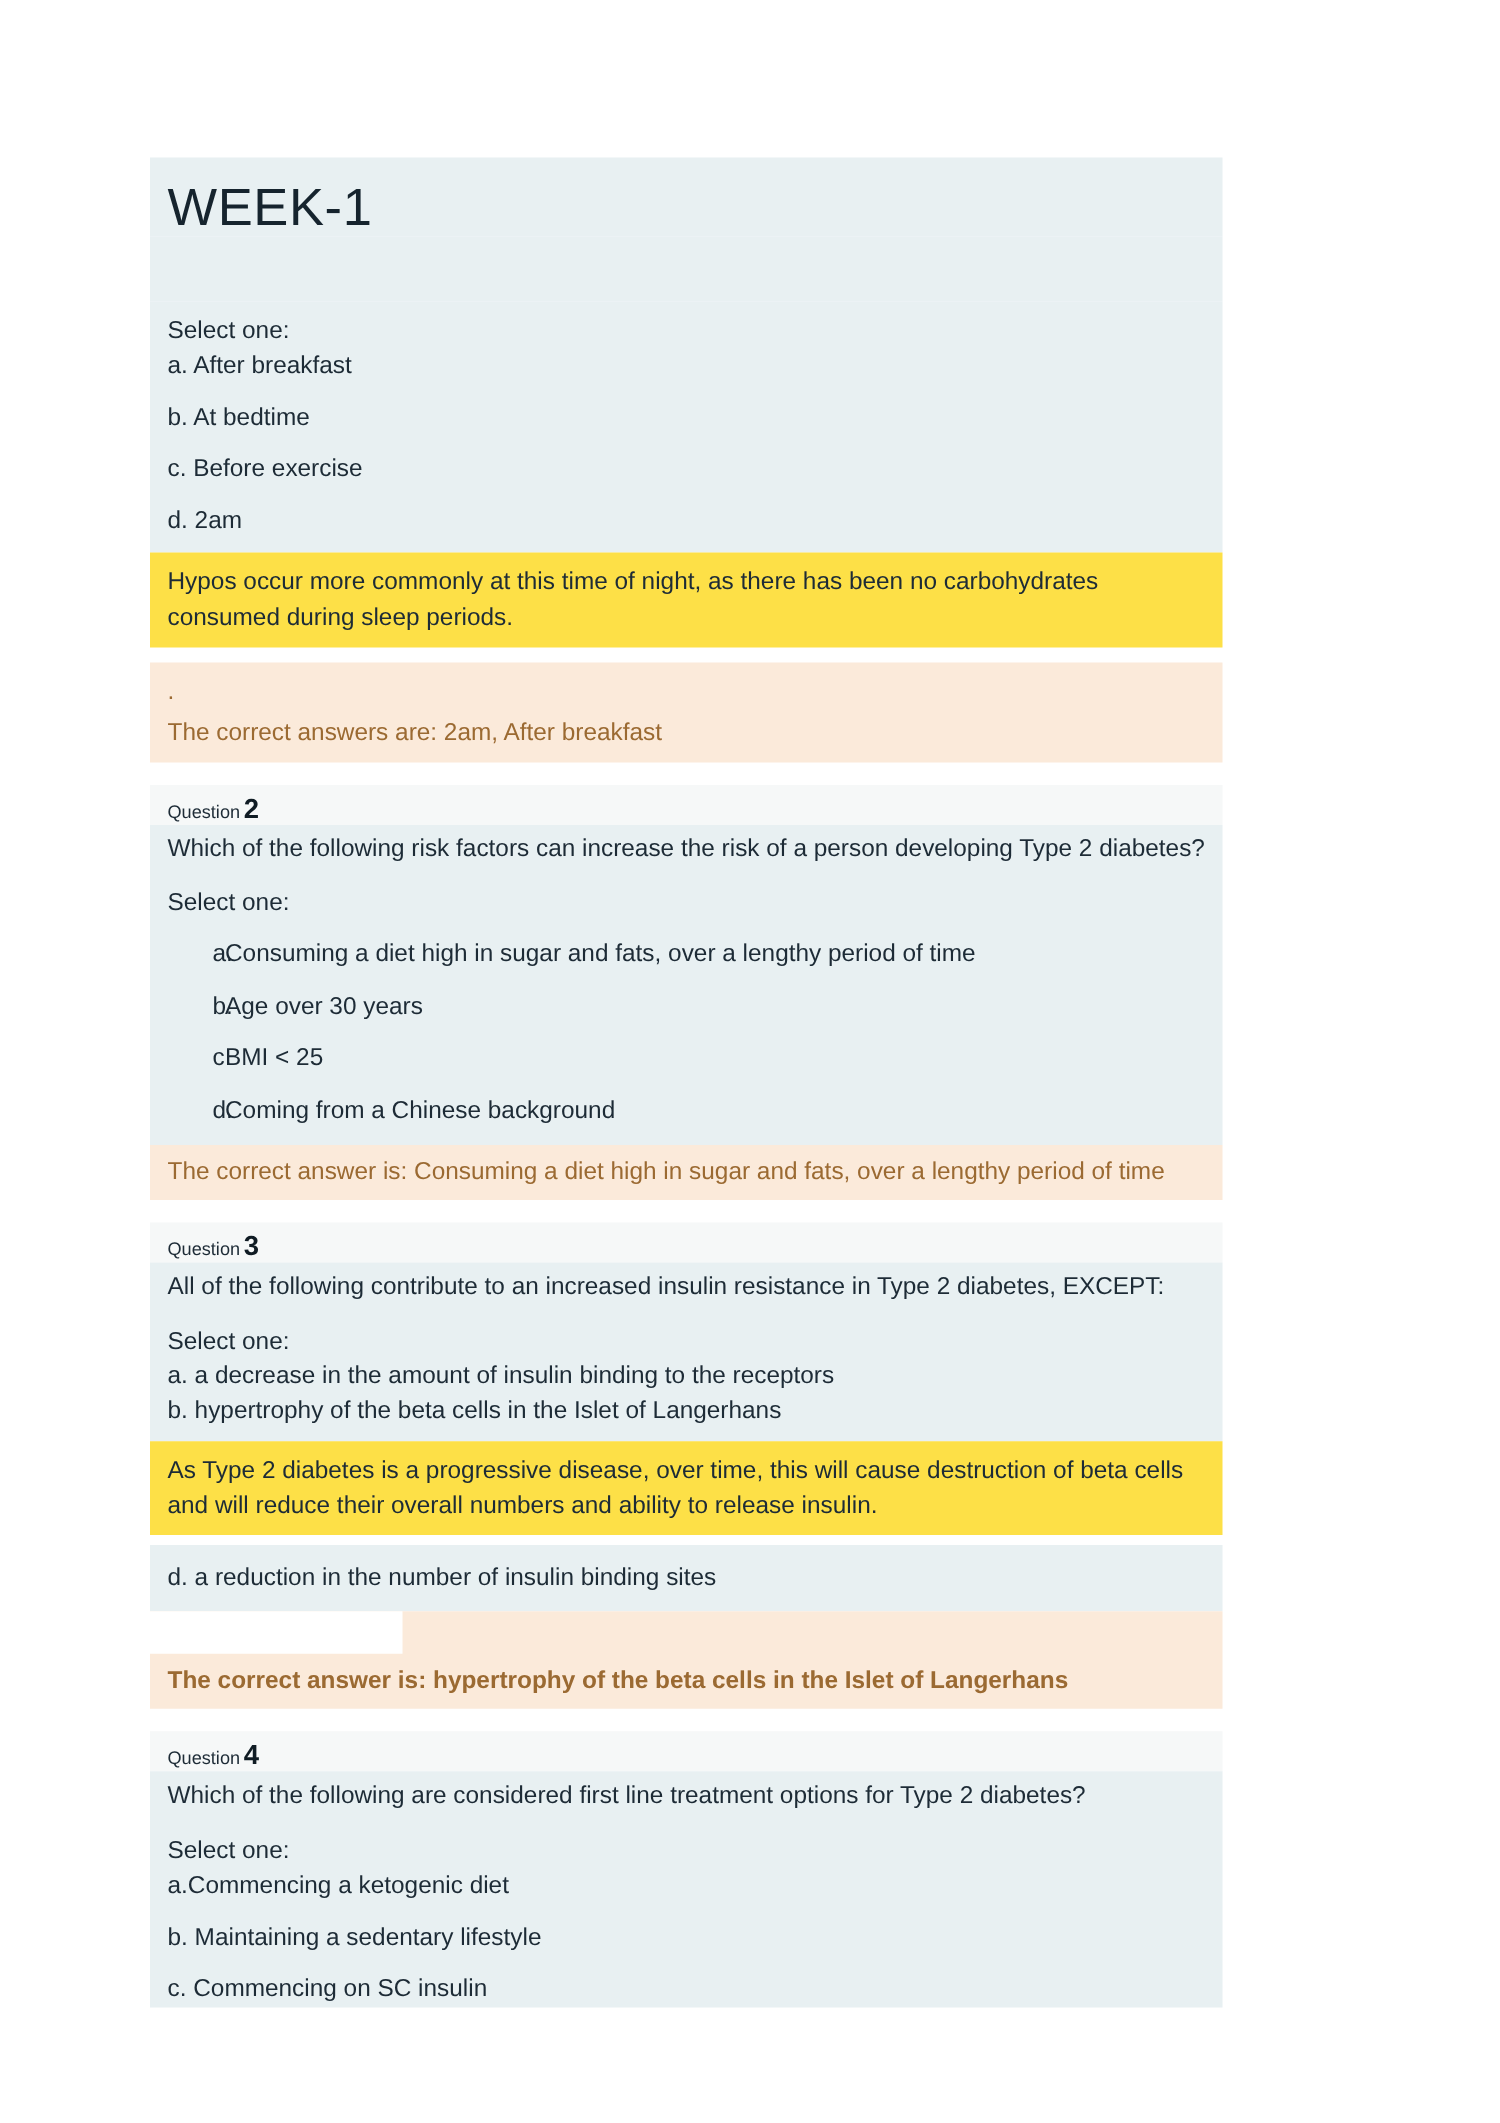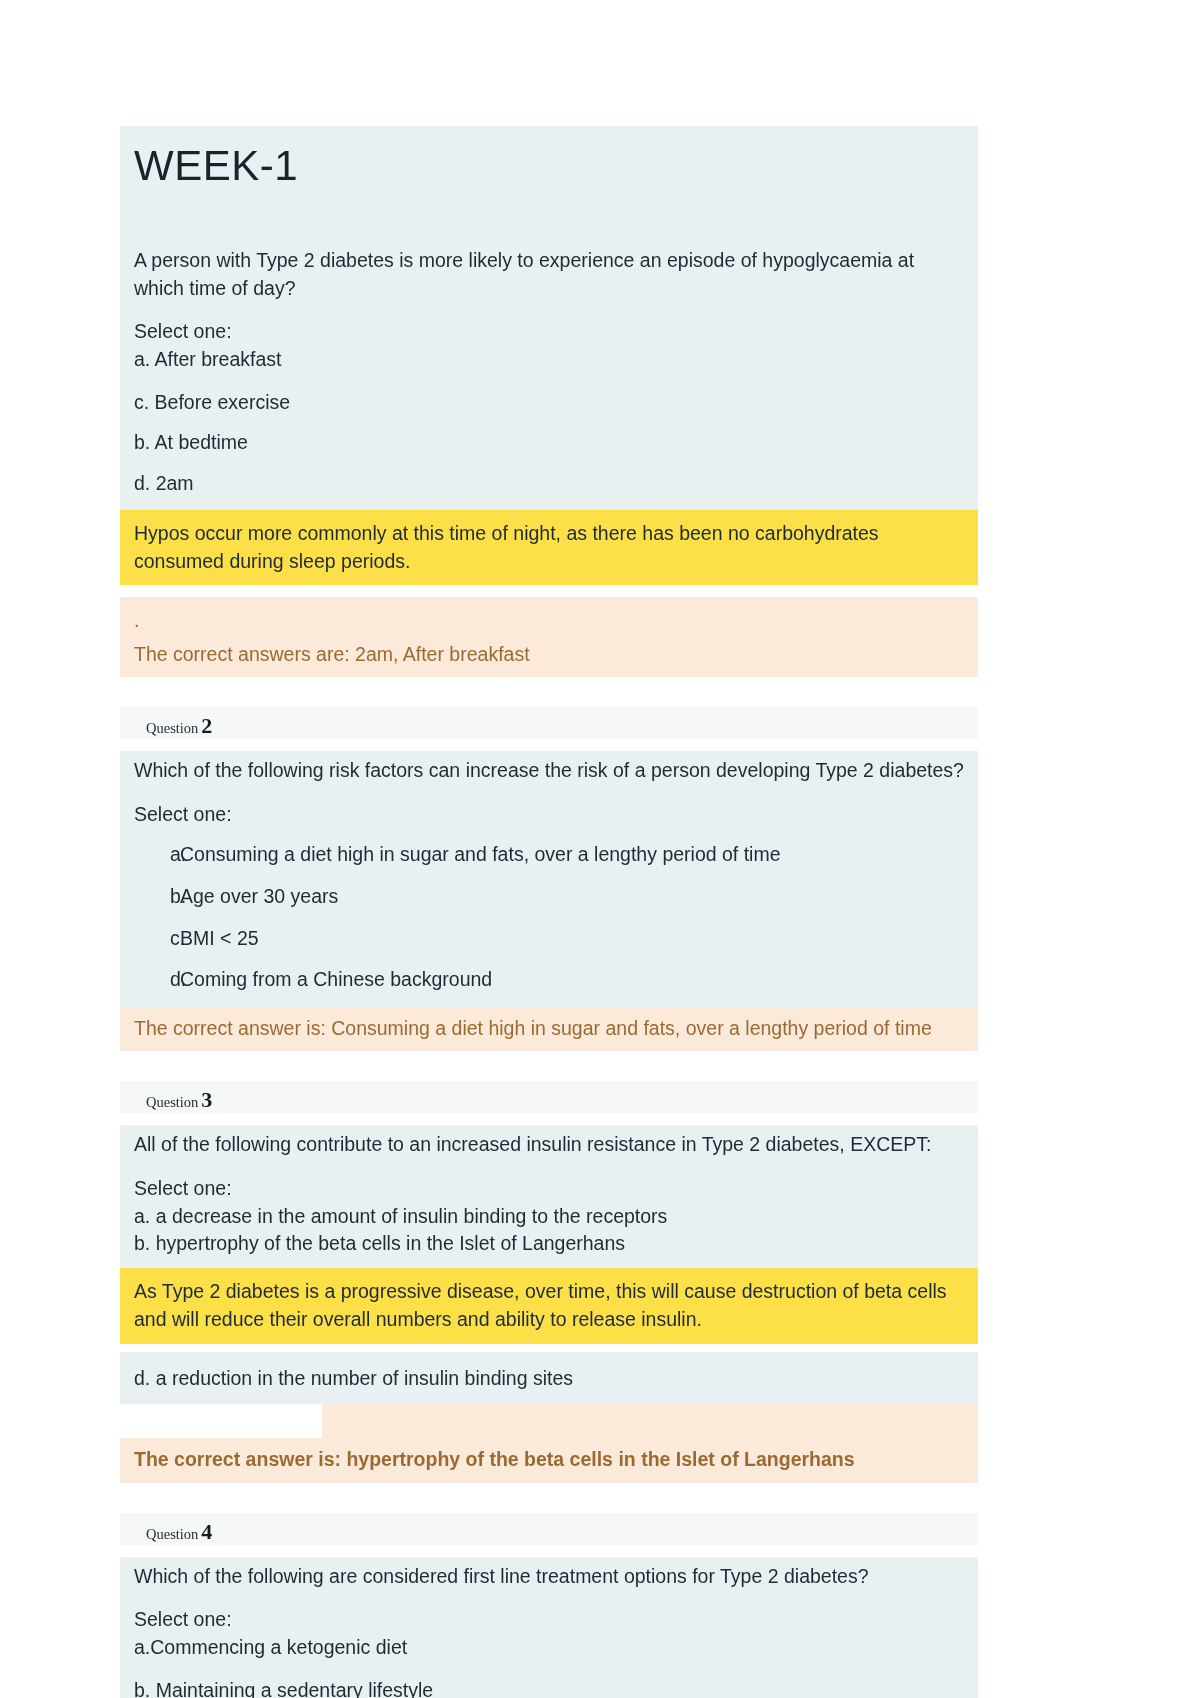--- a/index.html
+++ b/index.html
@@ -140,24 +140,23 @@
   .answer-dot {
     font-size: 19.5px;
     line-height: 1.2;
     margin: 0;
     padding: 12px 0 0 0;
     color: #9b6a32;
   }
 
   
   .qnum {
-    margin: 12px;
+    margin: 0;
     padding: 6px 0 0 0;
     line-height: 1.18;
-    font-family: Liberation Serif, serif;
   }
   .qnum-label {
     font-size: 14.5px;
     color: #1d2b36;
   }
   .qnum-value {
     font-size: 22px;
     font-weight: bold;
     color: #101c24;
     padding-left: 3px;
@@ -181,25 +180,24 @@
 
 <div class="page">
   <div class="content">
 
     <div class="title-band">
       <h1 class="doc-title">WEEK-1</h1>
     </div>
     <div class="title-spacer"></div>
 
     <div class="band band-q">
-      <p class="qtext">A person with Type 2 diabetes is more likely to experience an episode of hypoglycaemia at which time of day?</p>
       <p class="select-one">Select one:</p>
       <p class="opt-inline">a. After breakfast</p>
+      <p class="opt-spaced">b. At bedtime</p>
       <p class="opt-spaced">c. Before exercise</p>
-      <p class="opt-spaced">b. At bedtime</p>
       <p class="opt-spaced">d. 2am</p>
       <div style="height:12px"></div>
     </div>
 
     <div class="band band-feedback">
       <p class="feedback-text">Hypos occur more commonly at this time of night, as there has been no carbohydrates consumed during sleep periods.</p>
     </div>
 
     <div class="gap"></div>
 

